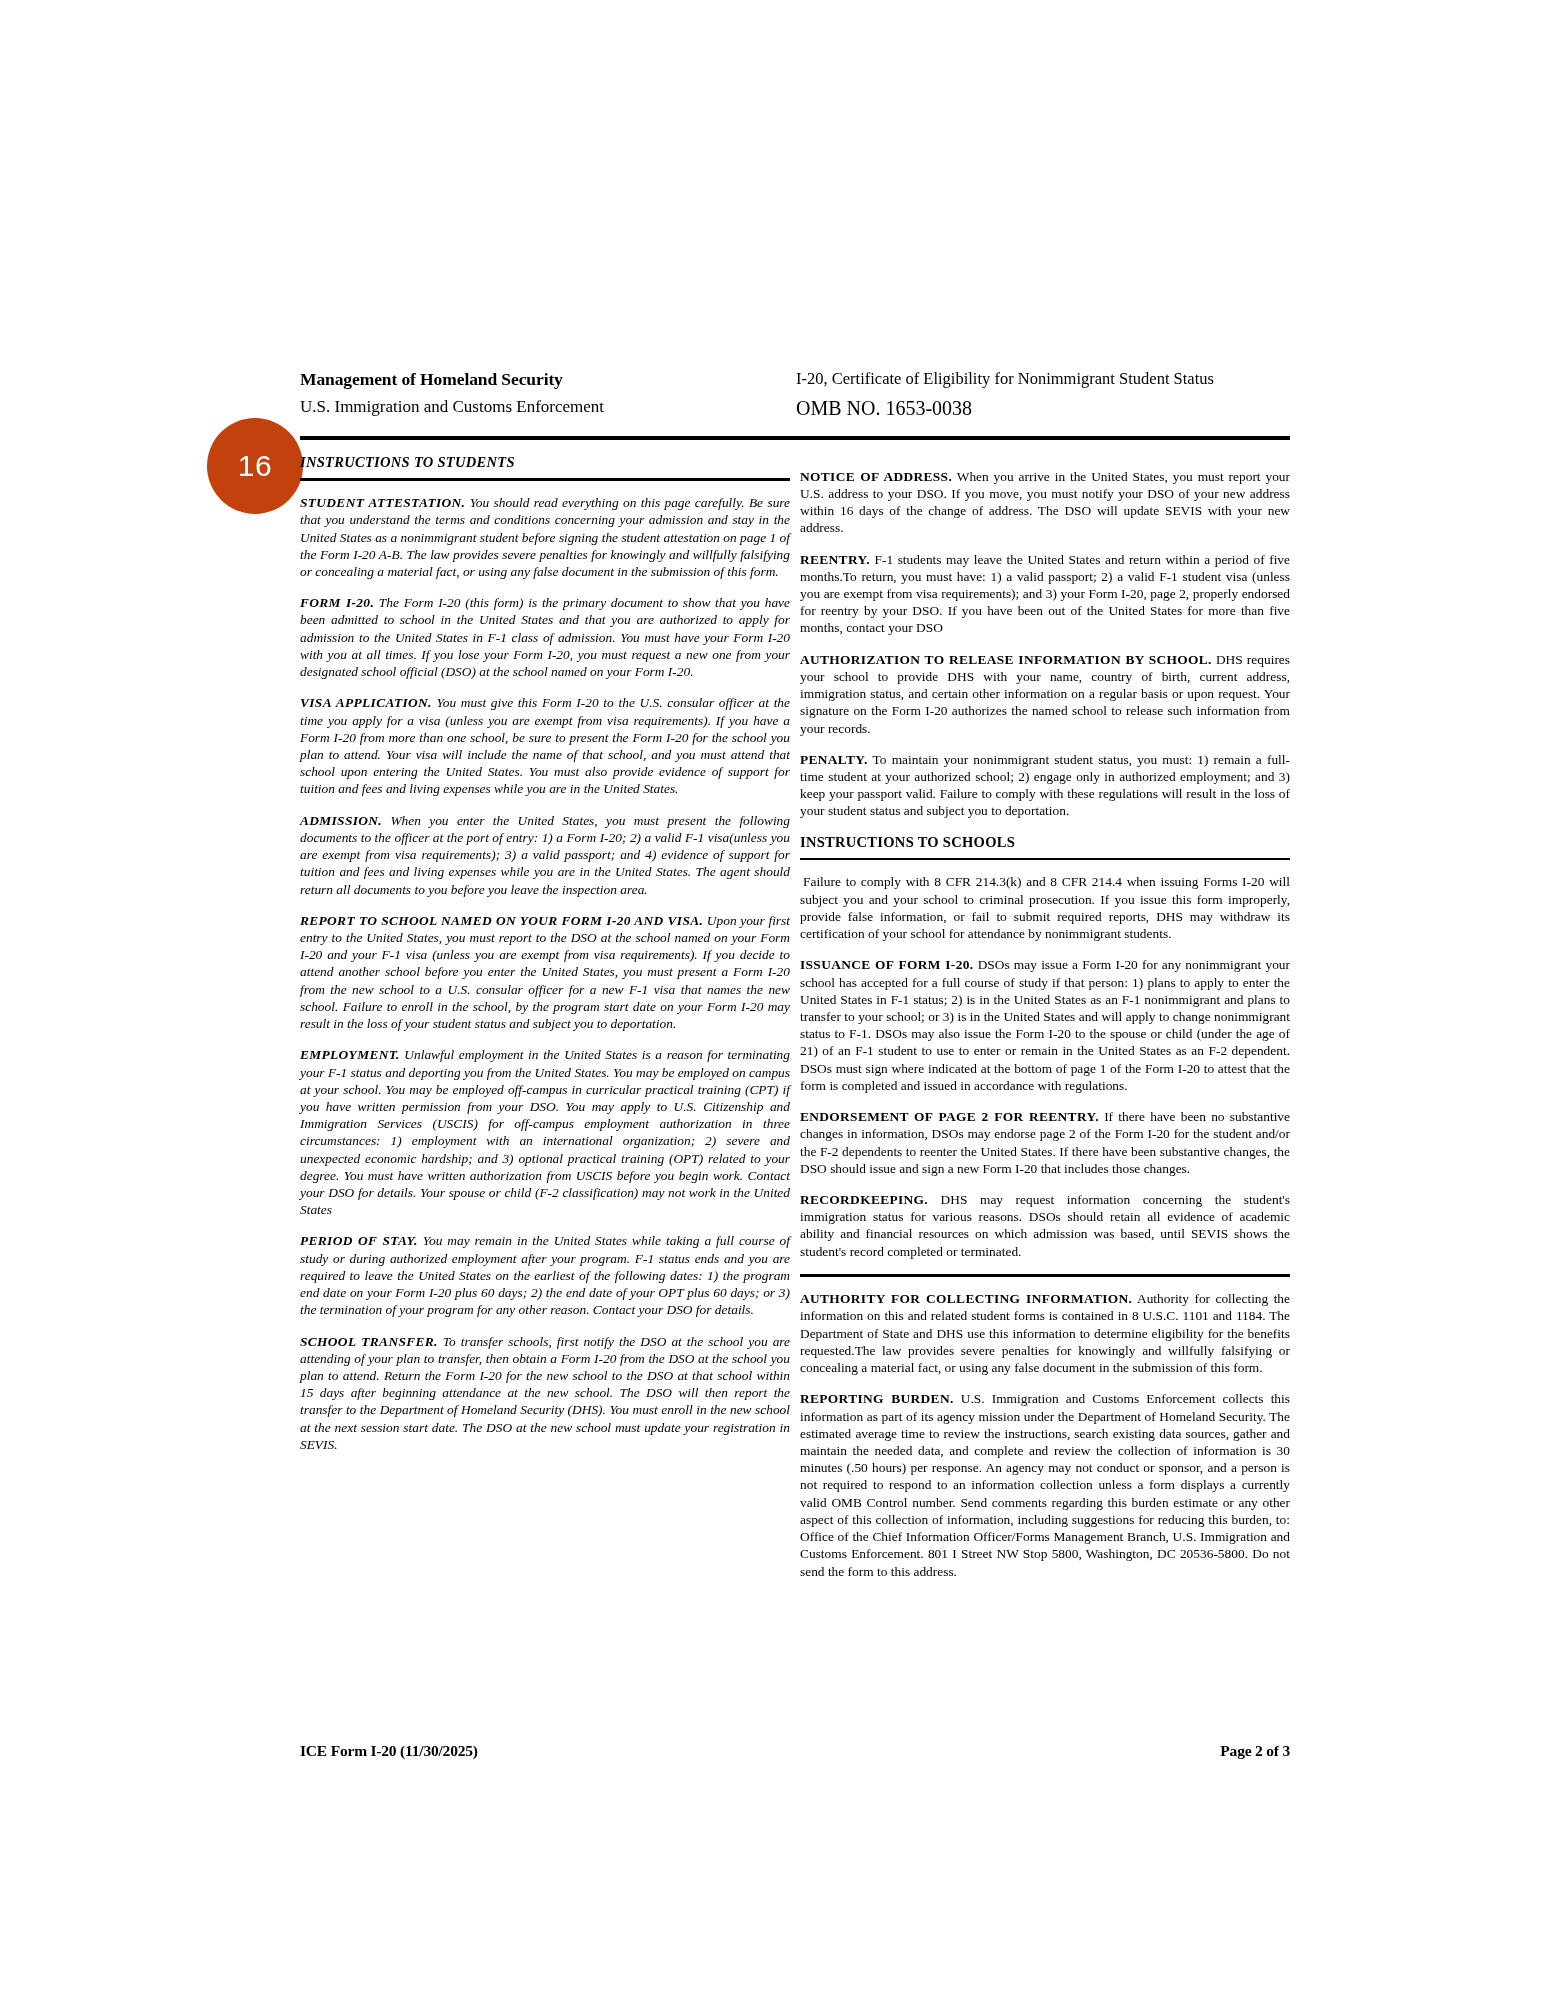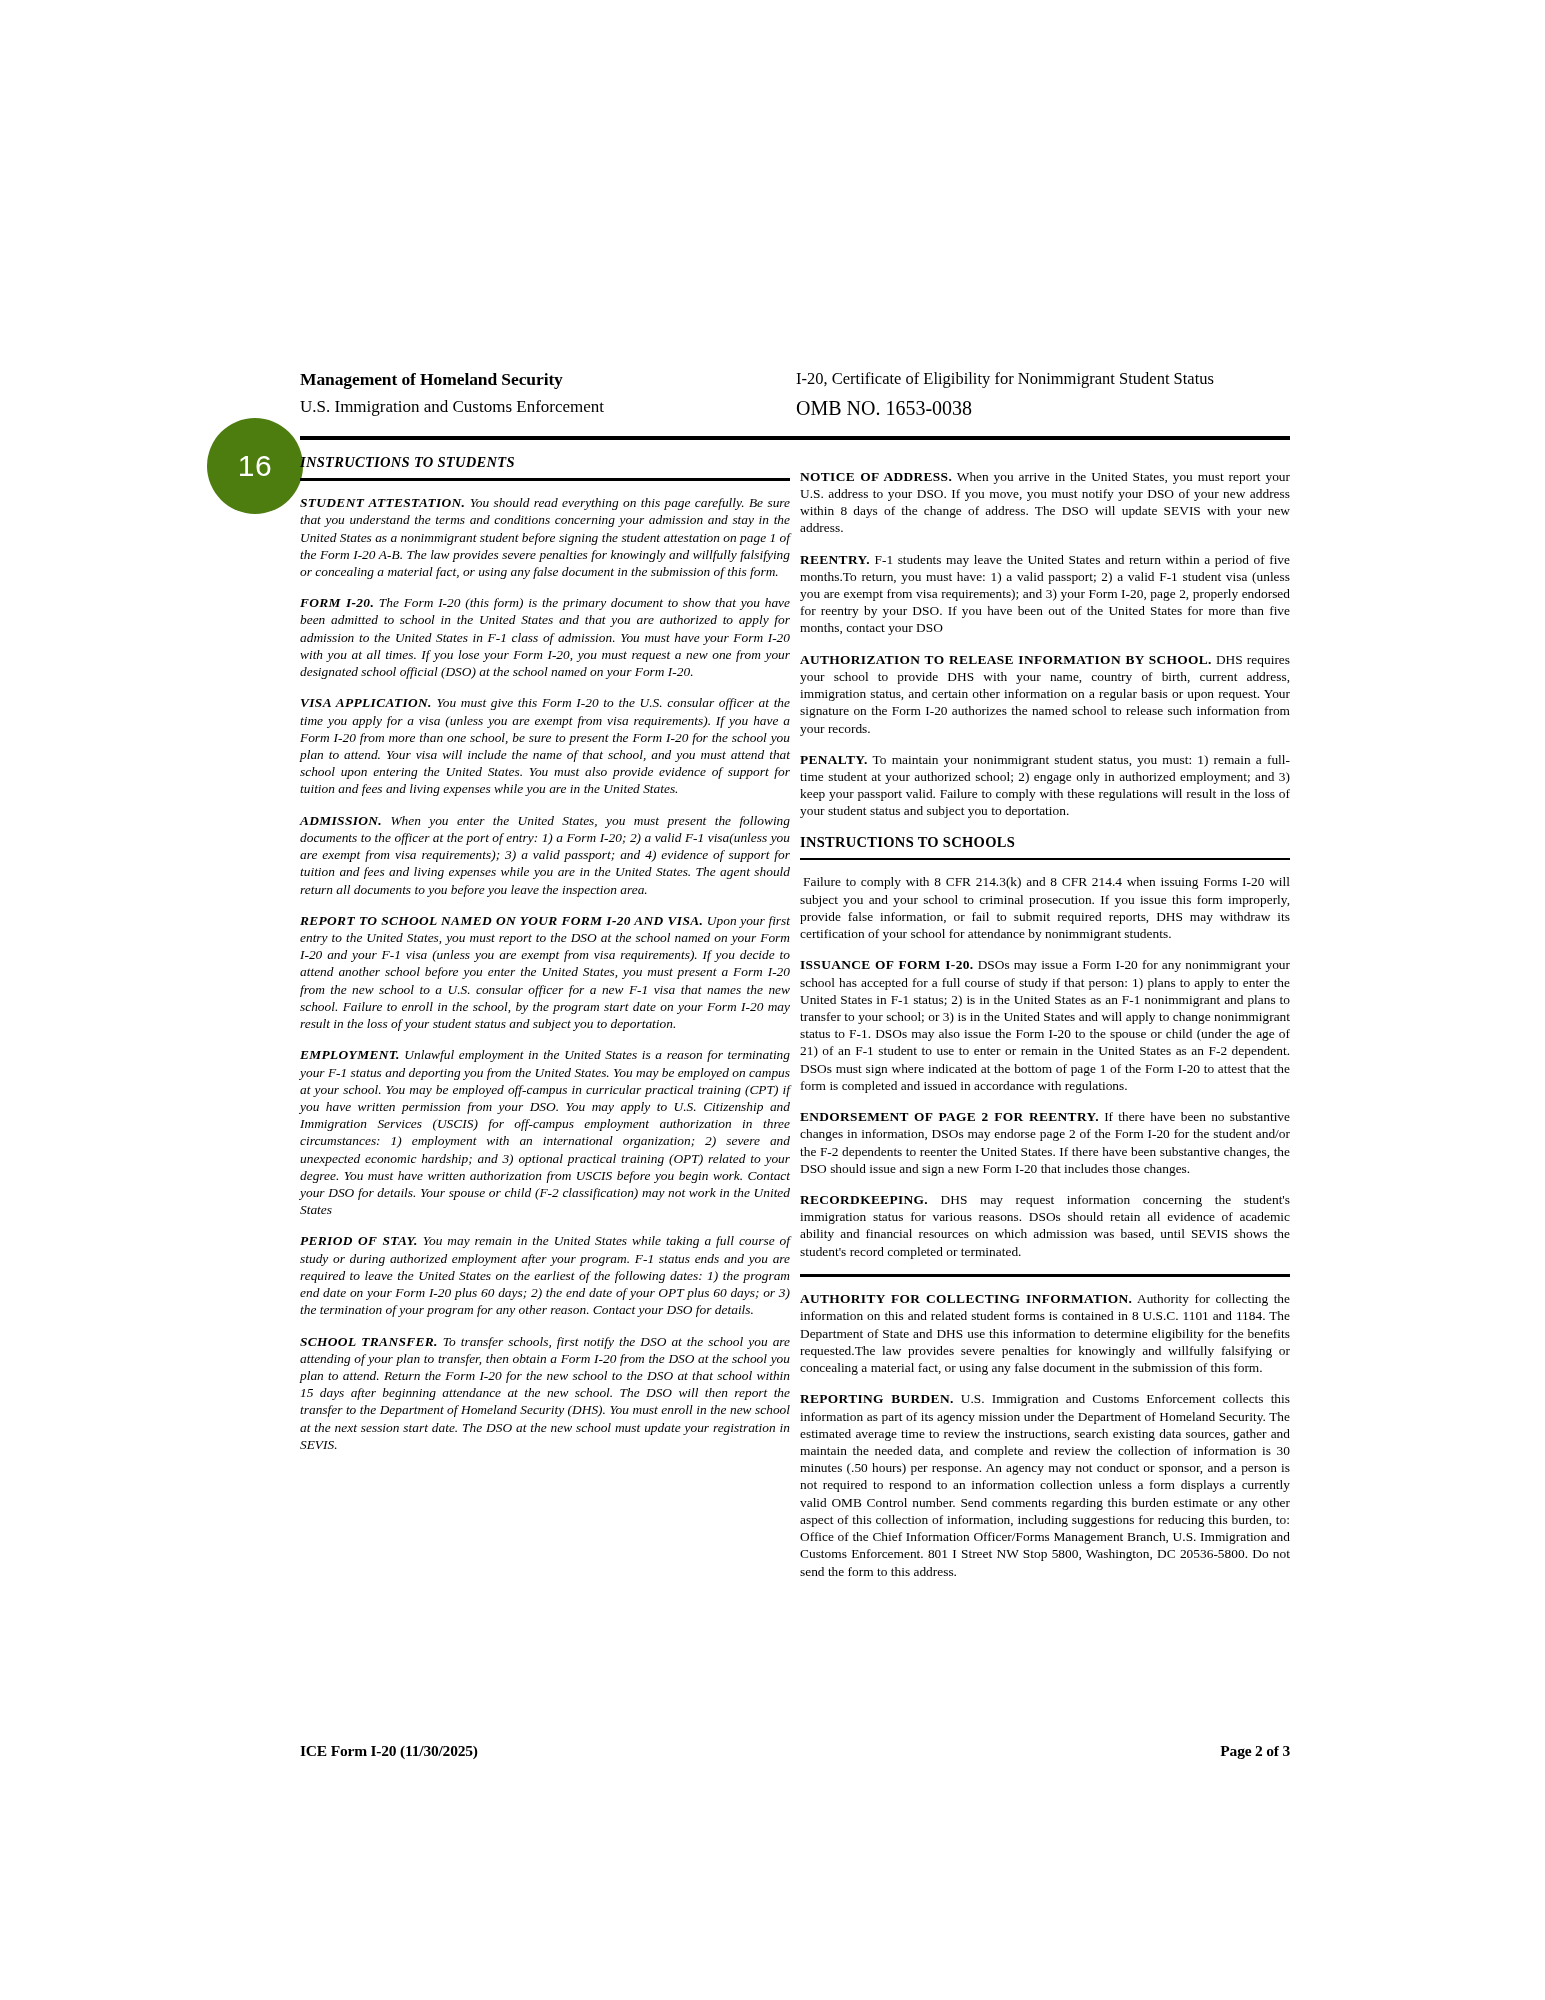--- a/index.html
+++ b/index.html
@@ -28,21 +28,21 @@
   }
 
   
   #page-badge {
     position: absolute;
     left: 207px;
     top: 418px;
     width: 96px;
     height: 96px;
     border-radius: 50%;
-    background: #4d7c0f;
+    background: #c2410c;
     z-index: 5;
     display: flex;
     align-items: center;
     justify-content: center;
   }
   #page-badge .badge-num {
     color: #ffffff;
     font-family: "Liberation Sans", sans-serif;
     font-size: 30px;
     font-weight: 400;
@@ -249,21 +249,21 @@
 
         <p class="para">
           <span class="lead">SCHOOL TRANSFER.</span><span>  To transfer schools, first notify the DSO at the school you are attending of your plan to transfer, then obtain a Form I-20 from the DSO at the school you plan to attend. Return the Form I-20 for the new school to the DSO at that school within 15 days after beginning attendance at the new school. The DSO will then report the transfer to the Department of Homeland Security (DHS). You must enroll in the new school at the next session start date. The DSO at the new school must update your registration in SEVIS.</span>
         </p>
 
       </div>
 
       <div class="col col-right">
 
         <p class="para">
-          <span class="lead">NOTICE OF ADDRESS.</span><span>  When you arrive in the United States, you must report your U.S. address to your DSO. If you move, you must notify your DSO of your new address within 8 days of the change of address. The DSO will update SEVIS with your new address.</span>
+          <span class="lead">NOTICE OF ADDRESS.</span><span>  When you arrive in the United States, you must report your U.S. address to your DSO. If you move, you must notify your DSO of your new address within 16 days of the change of address. The DSO will update SEVIS with your new address.</span>
         </p>
 
         <p class="para">
           <span class="lead">REENTRY.</span><span>  F-1 students may leave the United States and return within a period of five months.To return, you must have: 1) a valid passport; 2) a valid F-1 student visa (unless you are exempt from visa requirements); and 3) your Form I-20, page 2, properly endorsed for reentry by your DSO. If you have been out of the United States for more than five months, contact your DSO</span>
         </p>
 
         <p class="para">
           <span class="lead">AUTHORIZATION TO RELEASE INFORMATION BY SCHOOL.</span><span>  DHS requires your school to provide DHS with your name, country of birth, current address, immigration status, and certain other information on a regular basis or upon request. Your signature on the Form I-20 authorizes the named school to release such information from your records.</span>
         </p>
 

